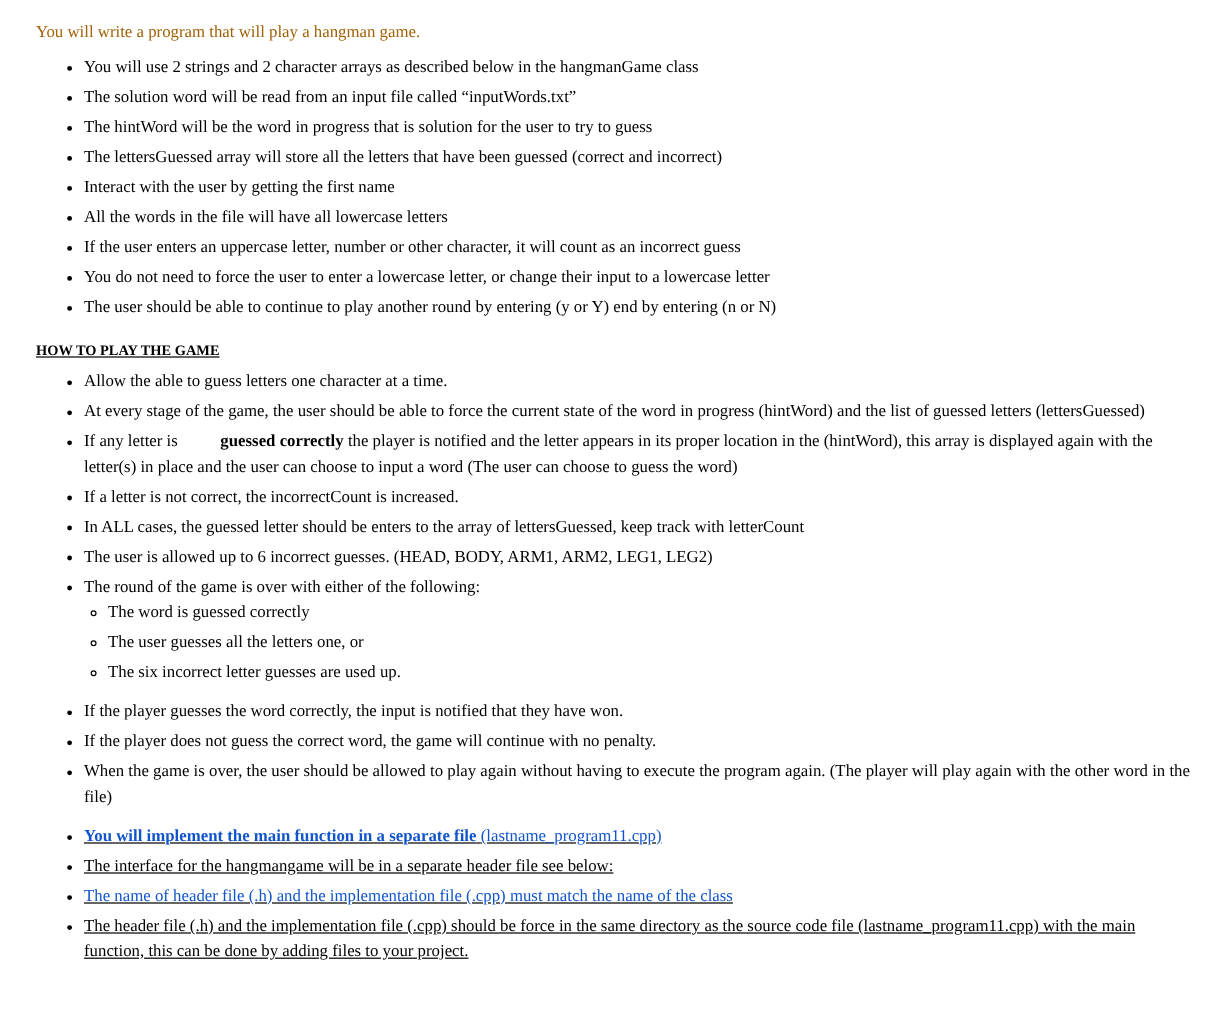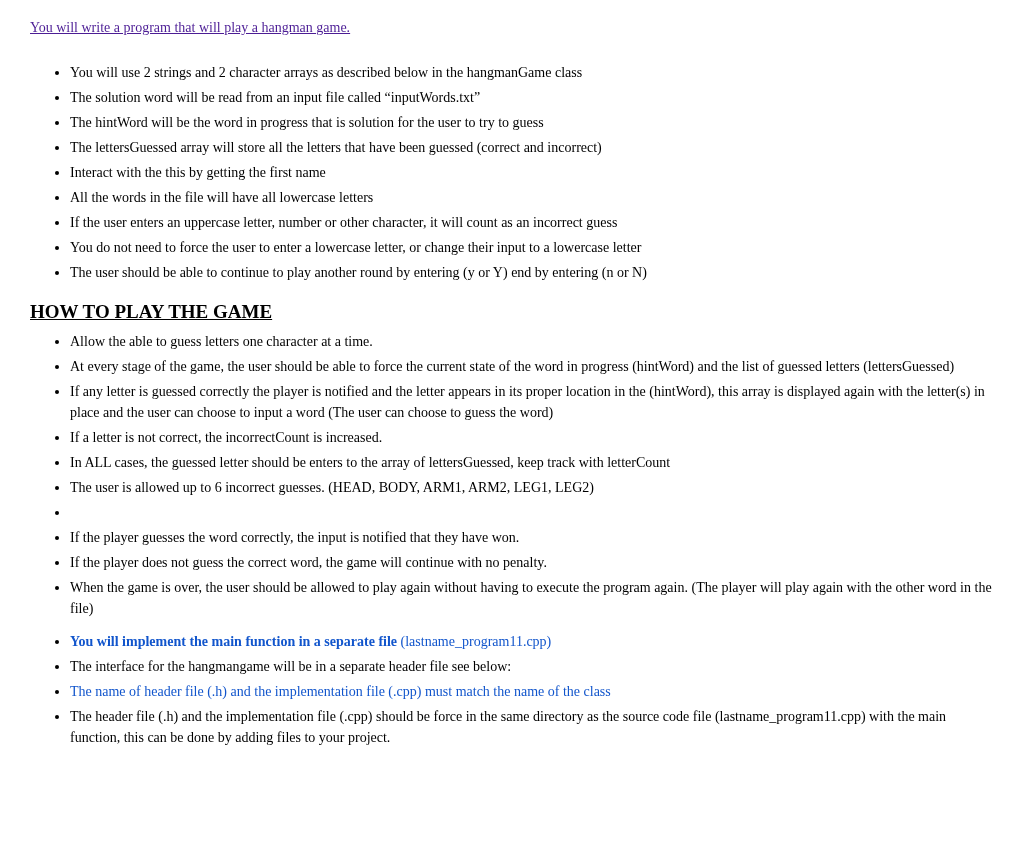--- a/index.html
+++ b/index.html
@@ -9,86 +9,93 @@
     }
     body {
       font-family: Times New Roman, Times, serif;
       font-size: 14px;
       color: #000;
       background: #fff;
       padding: 20px 30px;
       max-width: 1024px;
     }
     .intro-text {
-      margin-bottom: 26px;
-      color: #4c1d95;
-      text-decoration: underline;
+      margin-bottom: 10px;
+      color: #a16207;
     }
     ul {
       margin-left: 40px;
       margin-bottom: 12px;
     }
     ul li {
       margin-bottom: 4px;
       line-height: 1.5;
     }
     .section-heading {
-      font-size: 19px;
+      font-size: 12px;
       font-weight: bold;
       text-decoration: underline;
       margin-top: 18px;
       margin-bottom: 8px;
     }
     .bold-blue {
       font-weight: bold;
       color: #1155cc;
     }
     .blue-link {
       color: #1155cc;
     }
     .bold {
-      font-weight: normal;
+      font-weight: bold;
+      margin-left: 32px;
     }
     .sub-list {
       list-style-type: circle;
       margin-left: 20px;
     }
     .spacer {
       margin-top: 0;
+      text-decoration: underline;
     }
   </style>
 </head>
 <body>
 
 <p class="intro-text">You will write a program that will play a hangman game.</p>
 
 <ul>
   <li>You will use 2 strings and 2 character arrays as described below in the hangmanGame class</li>
   <li>The solution word  will be read from an input file called “inputWords.txt”</li>
   <li>The hintWord will be the word in progress that is solution for the user to try to guess</li>
   <li>The lettersGuessed array will store all the letters that have been guessed (correct and incorrect)</li>
-  <li>Interact with the this by getting the first name</li>
+  <li>Interact with the user by getting the first name</li>
   <li>All the words in the file will have all lowercase letters</li>
   <li>If the user enters an uppercase letter,  number or other character, it will count as an incorrect guess</li>
   <li>You do not need to force the user to enter a lowercase letter, or change their input to a lowercase letter</li>
   <li>The user should be able to continue to play another round by entering (y or Y) end by entering (n or N)</li>
 </ul>
 
 <div class="section-heading">HOW TO PLAY THE GAME</div>
 
 <ul>
   <li>Allow the able to guess letters one character at a time.</li>
   <li>At every stage of the game, the user should be able to force the current state of the word in progress (hintWord) and the list of guessed letters (lettersGuessed)</li>
   <li>
     If any letter is <span class="bold">guessed correctly</span> the player is notified and the letter appears in its proper location in the (hintWord), this array is displayed again with the letter(s) in place and the user can choose to input a word (The user can choose to guess the word)
   </li>
   <li>If a letter is not correct, the incorrectCount is increased.</li>
   <li>In ALL cases, the guessed letter should be enters to the array of lettersGuessed, keep track with letterCount</li>
   <li>The user is allowed up to 6 incorrect guesses. (HEAD, BODY, ARM1, ARM2, LEG1, LEG2)</li>
   <li>
+    <span>The round of the game is over with either of the following:</span>
+    <ul class="sub-list">
+      <li>The word is guessed correctly</li>
+      <li>The user guesses all the letters one, or</li>
+      <li>The six incorrect letter guesses are used up.</li>
+    </ul>
   </li>
   <li>If the player guesses the word correctly, the input is notified that they have won.</li>
   <li>If the player does not guess the correct word, the game will continue with no penalty.</li>
   <li>When the game is over, the user should be allowed to play again without having to execute the program again. (The player will play again with the other word in the file)</li>
 </ul>
 
 <ul class="spacer">
   <li>
     <span class="bold-blue">You will implement the main function in a separate file</span>
     <span class="blue-link"> (lastname_program11.cpp)</span>

